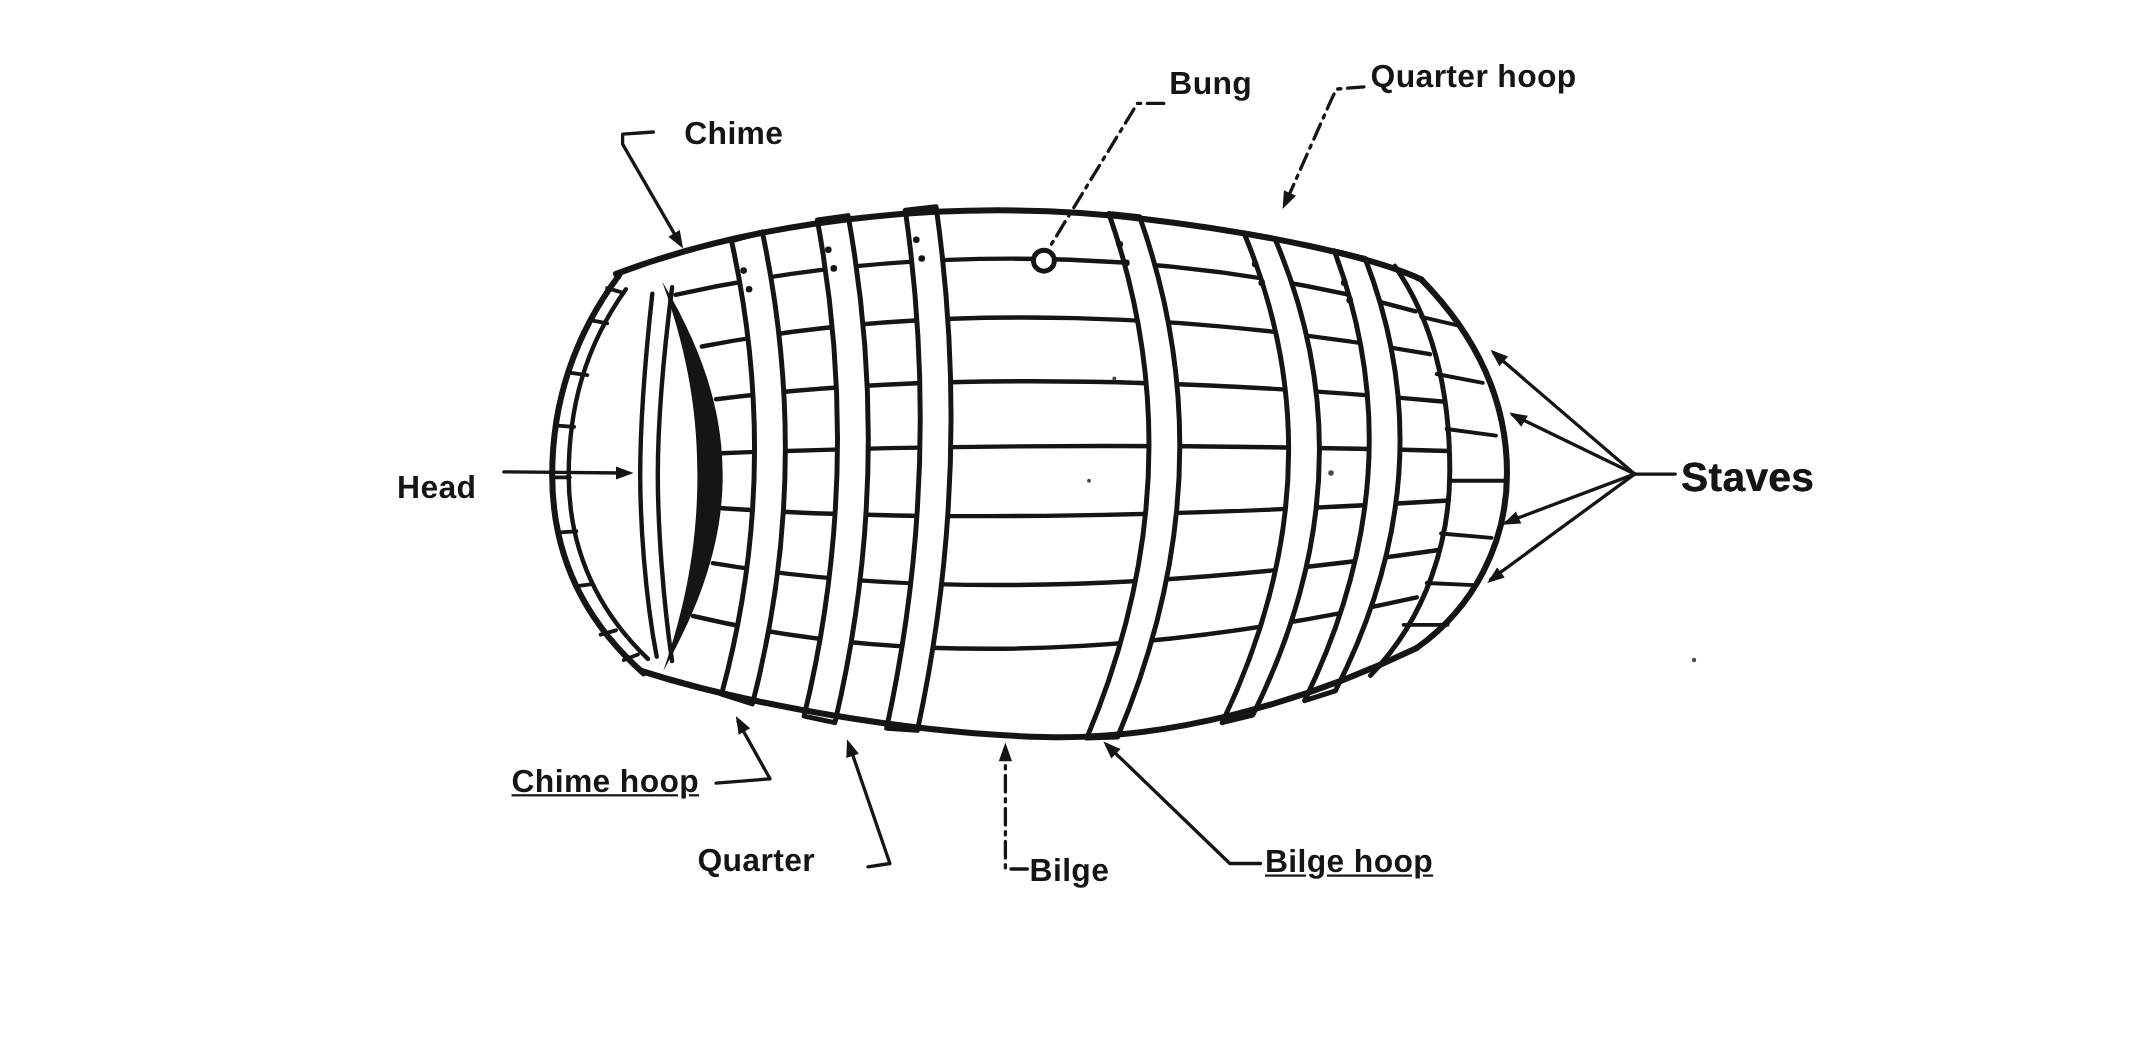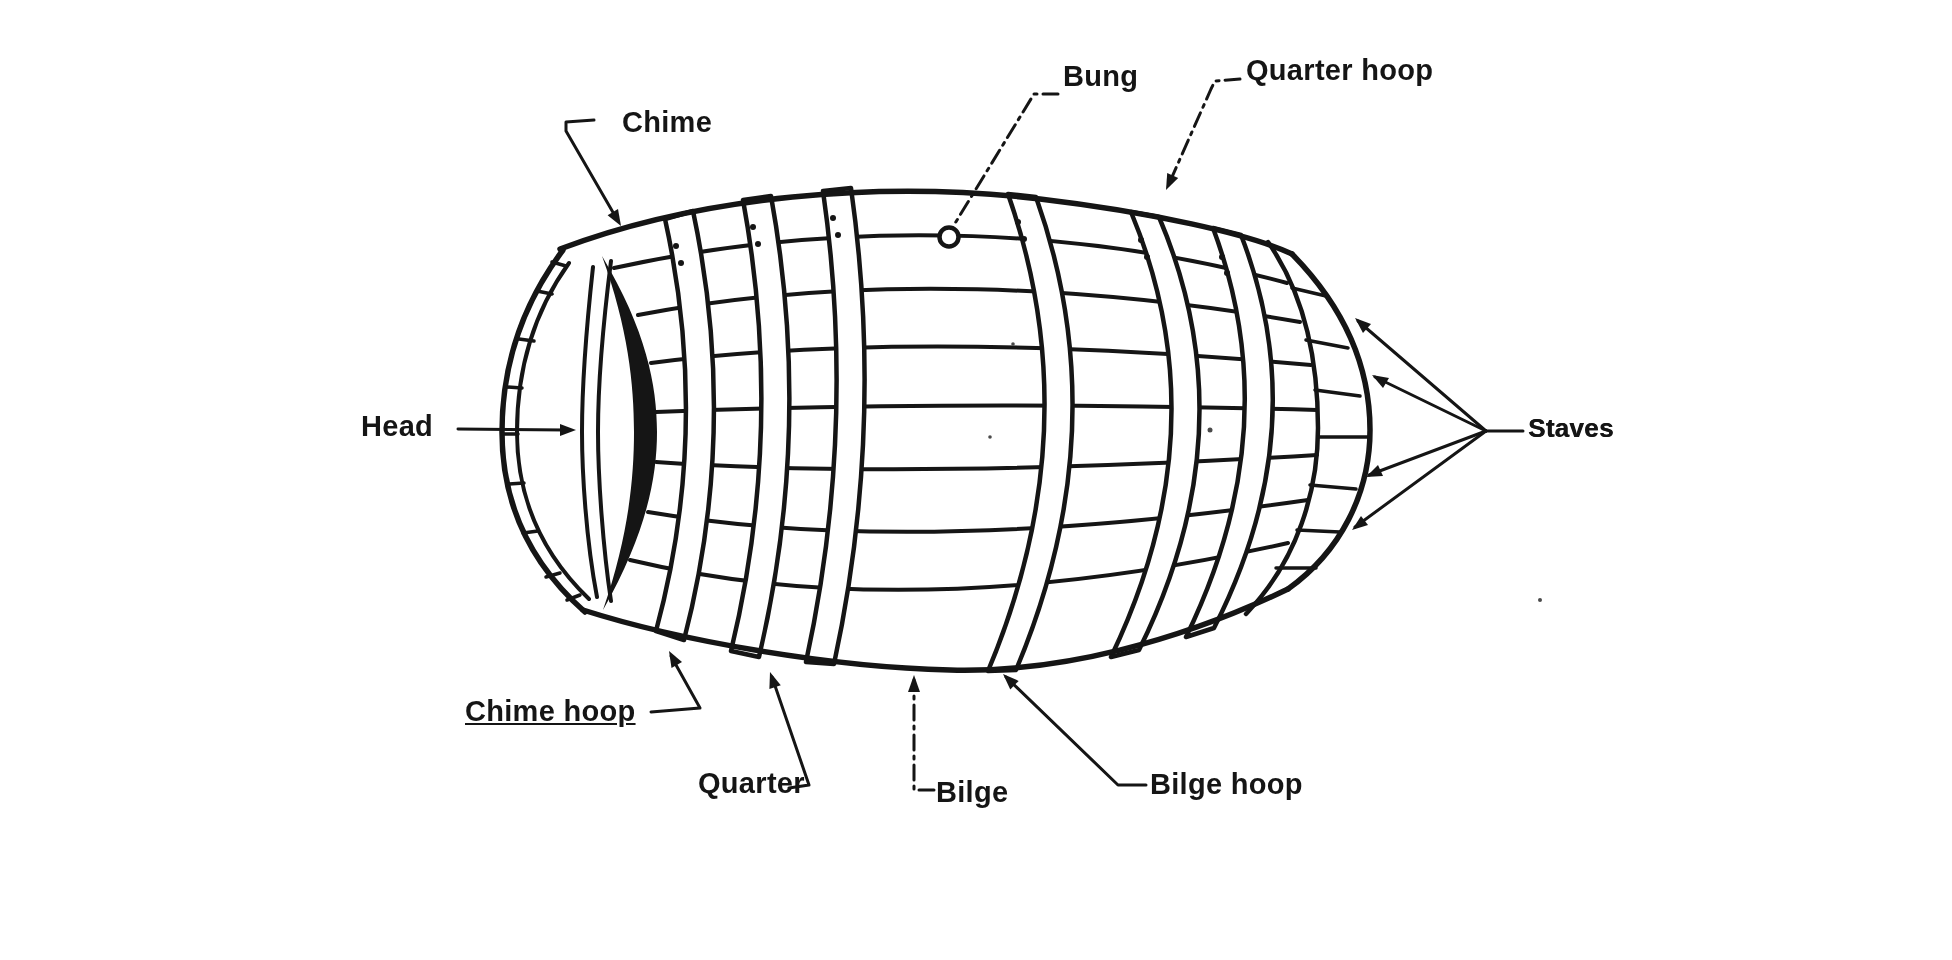--- a/index.html
+++ b/index.html
@@ -27,21 +27,21 @@
   .part-label {
     position: absolute;
     font-size: 29px;
     font-weight: 700;
     color: #151515;
     letter-spacing: 0.3px;
     white-space: nowrap;
     user-select: none;
   }
   .part-label.heavy {
-    font-size: 26px;
+    font-size: 37px;
     text-shadow: 0.5px 0 0 #151515;
   }
 </style>
 </head>
 <body>
 
 <div id="canvas">
 
   <svg id="drawing" viewBox="0 0 1952 960" xmlns="http://www.w3.org/2000/svg" fill="none" stroke="#151515" stroke-linecap="round" stroke-linejoin="round">
 
@@ -183,25 +183,25 @@
       </g>
     </g>
   </svg>
 
   <div class="part-label" style="left:598px; top:106px;margin-left:24px;">Chime</div>
 
   <div class="part-label" style="left:1063px; top:60px;">Bung</div>
 
   <div class="part-label" style="left:1246px; top:54px;">Quarter hoop</div>
 
-  <div class="part-label" style="left:361px; top:410px;">Head</div>
+  <div class="part-label" style="left:361px; top:428px;">Head</div>
 
   <div class="part-label heavy" style="left:1528px; top:413px;">Staves</div>
 
   <div class="part-label" style="left:465px; top:695px;text-decoration:underline;">Chime hoop</div>
 
-  <div class="part-label" style="left:698px; top:767px;">Quarter</div>
+  <div class="part-label" style="left:634px; top:767px;">Quarter</div>
 
   <div class="part-label" style="left:936px; top:776px;text-align:center;">Bilge</div>
 
-  <div class="part-label" style="left:1150px; top:768px;">Bilge hoop</div>
+  <div class="part-label" style="left:1150px; top:768px;text-decoration:underline;">Bilge hoop</div>
 
 </div>
 
 </body></html>

